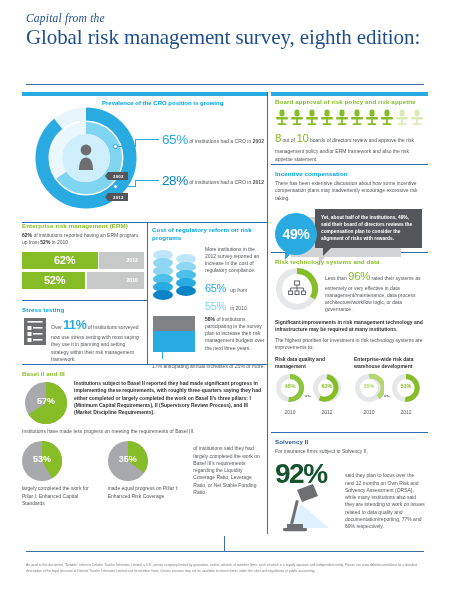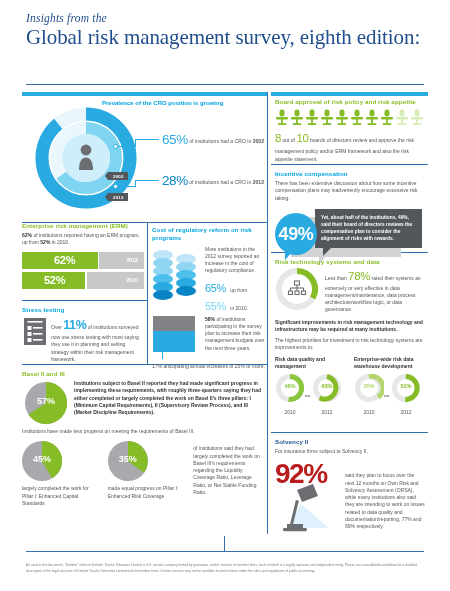--- a/index.html
+++ b/index.html
@@ -75,41 +75,41 @@
   .bar-yr  { position:absolute; right:6px; top:5px; color:#fff; font-size:5.2px; font-weight:bold; }
   .bar-tick { position:absolute; width:1.4px; background:#fff; top:-2px; height:21px; }
 
   
   .mini-donut { position:relative; width:40px; height:40px; }
   .md-label { position:absolute; width:100%; text-align:center; top:13px; color:#fff; font-size:9px; font-weight:bold; }
 
   
   .bubble-circ {
     position:absolute; width:42px; height:42px; border-radius:50%; background:#29abe2;
-    color:#fff; font-size:18px; font-weight:bold; text-align:center; line-height:42px; letter-spacing:-.4px;
+    color:#fff; font-size:14px; font-weight:bold; text-align:center; line-height:42px; letter-spacing:-.4px;
   }
   .bubble-box { position:absolute; background:#53565a; color:#fff; font-size:4.8px; line-height:1.5; padding:5px 6px; font-weight:bold; }
 
   
-  .solv-big { position:absolute; font-size:28px; color:#b91c1c; font-weight:bold; letter-spacing:-1.5px; }
+  .solv-big { position:absolute; font-size:28px; color:#14532d; font-weight:bold; letter-spacing:-1.5px; }
 
   .footer-rule { position:absolute; left:26px; top:551px; width:398px; height:1px; background:#3a6ea8; }
   .footer-rule2 { position:absolute; left:224px; top:536px; width:1px; height:16px; background:#3a6ea8; }
   .footer {
     position:absolute; left:26px; top:563px; width:398px;
     font-size:3.3px; line-height:1.75; color:#7a7d80;
   }
 </style>
 </head>
 <body>
 
 <div class="page">
 
   <div class="header">
-    <div class="hdr-kicker">Insights from the</div>
+    <div class="hdr-kicker">Capital from the</div>
     <div class="hdr-title">Global risk management survey, eighth edition:</div>
   </div>
   <div class="hdr-rule"></div>
 
   <div class="frame">
 
     <div class="vline" style="left:245px; top:0; width:1px; height:442px;"></div>
 
     <div class="hline" style="left:249px; top:72px; width:157px; height:1px;"></div>
     <div class="hline" style="left:249px; top:160px; width:157px; height:1px;"></div>
@@ -275,21 +275,21 @@
 
       <div class="body-txt" style="margin-top:6px; font-weight:normal;">Institutions have made less progress on meeting the requirements of Basel III.</div>
 
       <div style="display:flex; gap:14px; margin-top:6px;">
         <div style="width:72px;">
           <div class="mini-donut" style="width:40px; height:40px;">
             <svg width="40" height="40" viewBox="0 0 40 40">
               <circle cx="20" cy="20" r="20" fill="#a7a9ac"></circle>
               <path d="M20 20 L20 0 A20 20 0 0 1 30.1 37.3 Z" fill="#86bc25"></path>
             </svg>
-            <div class="md-label">45%</div>
+            <div class="md-label">53%</div>
           </div>
           <div class="body-txt" style="margin-top:4px;">
             <span>largely completed the work for Pillar I: Enhanced Capital Standards</span>
           </div>
         </div>
         <div style="width:72px;">
           <div class="mini-donut" style="width:40px; height:40px;">
             <svg width="40" height="40" viewBox="0 0 40 40">
               <circle cx="20" cy="20" r="20" fill="#a7a9ac"></circle>
               <path d="M20 20 L20 0 A20 20 0 0 1 35.9 31.8 Z" fill="#86bc25"></path>
@@ -435,21 +435,21 @@
             <line x1="2.5" y1="7" x2="2.5" y2="10"></line>
             <line x1="9" y1="7" x2="9" y2="10"></line>
             <line x1="15.5" y1="7" x2="15.5" y2="10"></line>
             <rect x="0.5" y="10" width="4" height="3.5" fill="#fff"></rect>
             <rect x="7" y="10" width="4" height="3.5" fill="#fff"></rect>
             <rect x="13.5" y="10" width="4" height="3.5" fill="#fff"></rect>
           </g>
         </svg>
         <div class="body-txt" style="margin-left:50px;">
           <span>Less than</span>
-          <span style="font-size:11.5px; color:#86bc25; font-weight:normal; letter-spacing:-.3px;">78%</span>
+          <span style="font-size:11.5px; color:#86bc25; font-weight:normal; letter-spacing:-.3px;">96%</span>
           <span>rated their systems as extremely or very effective in data management/maintenance, data process architecture/workflow logic, or data governance.</span>
         </div>
       </div>
 
       <div class="body-txt" style="margin-top:5px;">
         <b>Significant improvements in risk management technology and infrastructure may be required at many institutions.</b>
       </div>
       <div class="body-txt" style="margin-top:4px;">The highest priorities for investment in risk technology systems are improvements to:</div>
 
       <div style="display:flex; gap:8px; margin-top:4px;">

